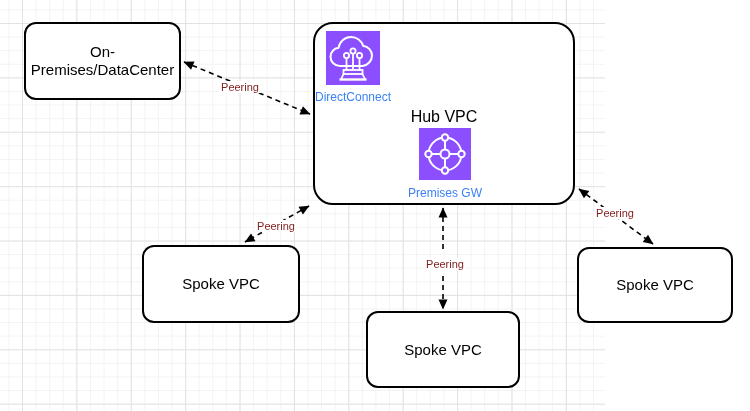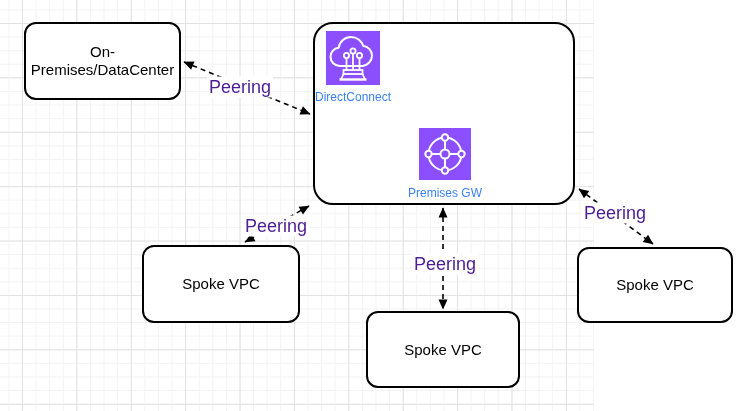--- a/index.html
+++ b/index.html
@@ -11,20 +11,21 @@
   .canvas{
     position:relative;width:594px;height:411px;
     background-color:#ffffff;
     background-image:
       linear-gradient(to right,#e2e2e2 1px,transparent 1px),
       linear-gradient(to bottom,#e2e2e2 1px,transparent 1px),
       linear-gradient(to right,#f3f3f3 1px,transparent 1px),
       linear-gradient(to bottom,#f3f3f3 1px,transparent 1px);
     background-size:54.4px 54.4px,54.4px 54.4px,13.6px 13.6px,13.6px 13.6px;
     background-position:22px 23px,22px 23px,8.4px 9.4px,8.4px 9.4px;
+    padding-left:11px;
   }
   .edge-layer{position:absolute;left:0;top:0;width:750px;height:411px;}
   .edge-layer line{stroke:#000;stroke-width:1.6;stroke-dasharray:5 4;}
 
   .box{
     position:absolute;background:#fff;border:2px solid #000;border-radius:12px;
     display:flex;align-items:center;justify-content:center;text-align:center;
     color:#000;font-size:15px;line-height:1.2;box-sizing:border-box;
   }
   .pre{white-space:pre-line;}
@@ -43,21 +44,21 @@
     position:absolute;font-size:12px;color:#3b82f6;text-align:center;width:96px;
   }
   .dc-l{left:-10px;top:66px;}
   .tgw-l{left:82px;top:162px;}
   .hublabel{
     position:absolute;left:0;right:0;top:83px;text-align:center;
     font-size:16px;color:#000;
   }
   .edgelabel{
     position:absolute;transform:translate(-50%,-50%);
-    font-size:18px;color:#4c1d95;background:#fff;padding:0 2px;white-space:nowrap;
+    font-size:11px;color:#7f1d1d;background:#fff;padding:0 2px;white-space:nowrap;
   }
   .el-1{left:240px;top:87px;}
   .el-2{left:276px;top:226px;}
   .el-3{left:445px;top:264px;}
   .el-4{left:615px;top:213px;}
 </style>
 </head>
 <body>
 
 <div class="canvas">
@@ -96,20 +97,21 @@
         <line x1="27" y1="22.6" x2="27" y2="39" stroke="#fff" stroke-width="1.8"></line>
         <line x1="33.5" y1="27.1" x2="33.5" y2="39" stroke="#fff" stroke-width="1.8"></line>
         <rect x="17.5" y="39" width="19" height="4" fill="#8C4FFF" stroke="#fff" stroke-width="1.8"></rect>
         <path d="M17.5,43 L15,48.5 M36.5,43 L39,48.5" stroke="#fff" stroke-width="1.8" fill="none"></path>
         <line x1="13.5" y1="48.5" x2="40.5" y2="48.5" stroke="#fff" stroke-width="2.4"></line>
       </svg>
     </div>
     <div class="iconlabel dc-l">DirectConnect</div>
 
 
+    <div class="hublabel">Hub VPC</div>
 
     <div class="icon tgw">
       <svg width="52" height="52" viewBox="0 0 52 52">
         <rect x="0" y="0" width="52" height="52" fill="#8C4FFF"></rect>
         <circle cx="26" cy="26" r="16.5" fill="none" stroke="#fff" stroke-width="2"></circle>
         <line x1="26" y1="12.7" x2="26" y2="21.5" stroke="#fff" stroke-width="2"></line>
         <line x1="26" y1="30.5" x2="26" y2="39.3" stroke="#fff" stroke-width="2"></line>
         <line x1="12.7" y1="26" x2="21.5" y2="26" stroke="#fff" stroke-width="2"></line>
         <line x1="30.5" y1="26" x2="39.3" y2="26" stroke="#fff" stroke-width="2"></line>
         <circle cx="26" cy="9.5" r="3.2" fill="#8C4FFF" stroke="#fff" stroke-width="2"></circle>

